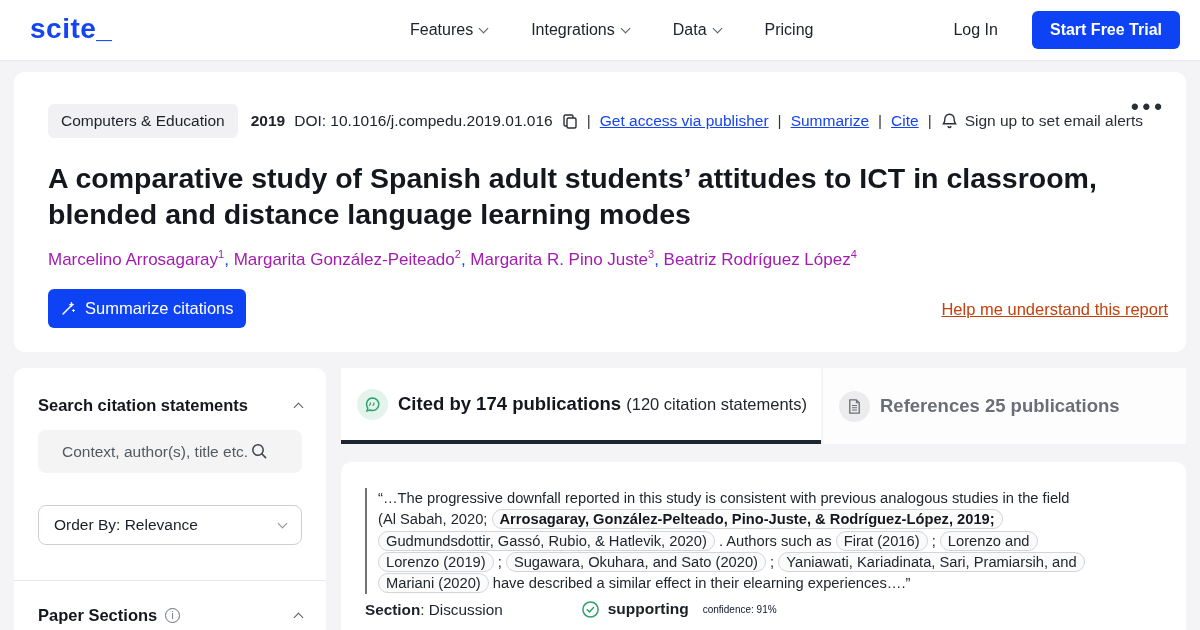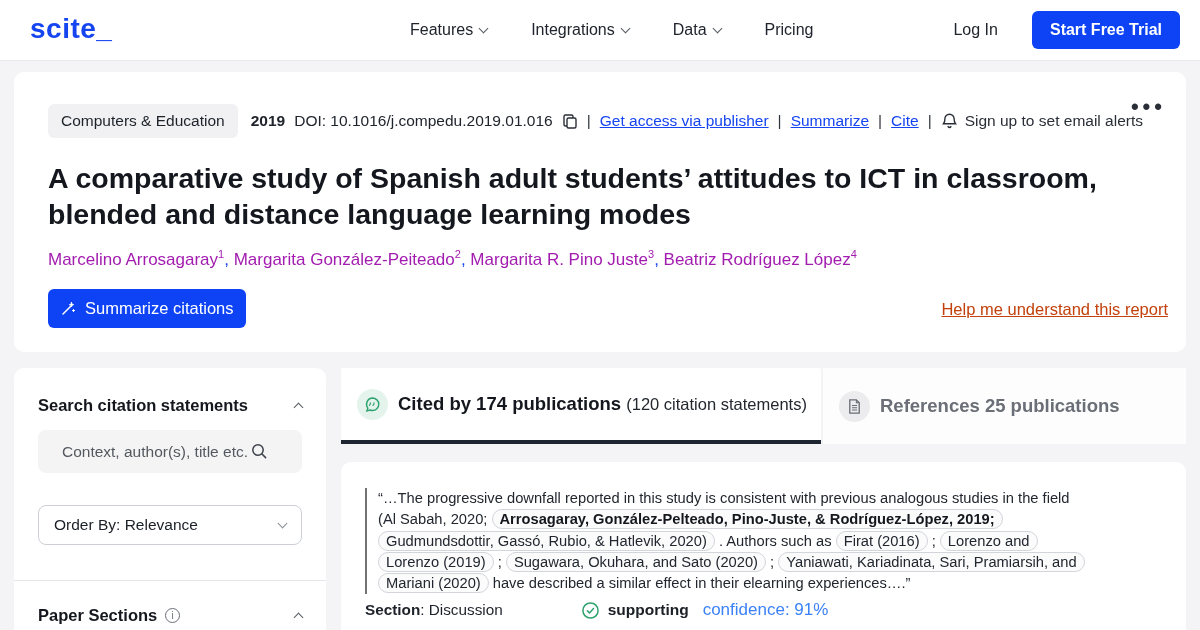--- a/index.html
+++ b/index.html
@@ -62,21 +62,21 @@
 
   
   .panel { position:absolute; left:341px; top:462px; width:845px; height:200px; background:#fff; border-radius:10px 10px 0 0; }
   .quote { position:absolute; left:24px; top:26px; width:716px; border-left:2px solid #737373; padding-left:11px; font-size:14.7px; line-height:21.3px; color:#22272f; }
   .pill { border:1px solid #d2d5da; background:#fbfbfc; border-radius:10px; padding:1px 7px; cursor:pointer; box-decoration-break:clone; -webkit-box-decoration-break:clone; }
   .pill.bold { font-weight:700; color:#14171d; }
   .cite-meta { position:absolute; left:24px; top:138px; display:flex; align-items:center; font-size:15.3px; color:#1d222a; }
   .cite-meta .sec-label { font-weight:700; }
   .badge-supporting { display:flex; align-items:flex-start; gap:8px; margin-left:78px; cursor:pointer; }
   .badge-supporting b { font-size:15.5px; color:#1b2026; }
-  .confidence { margin-left:14px; color:#3b82f6; font-size:17px; }
+  .confidence { margin-left:14px; color:#0f172a; font-size:10px; }
 
   svg { display:block; }
 </style>
 </head>
 <body>
 
 <div class="stage">
 
   <header class="topnav">
     <div class="logo">scite_</div>

